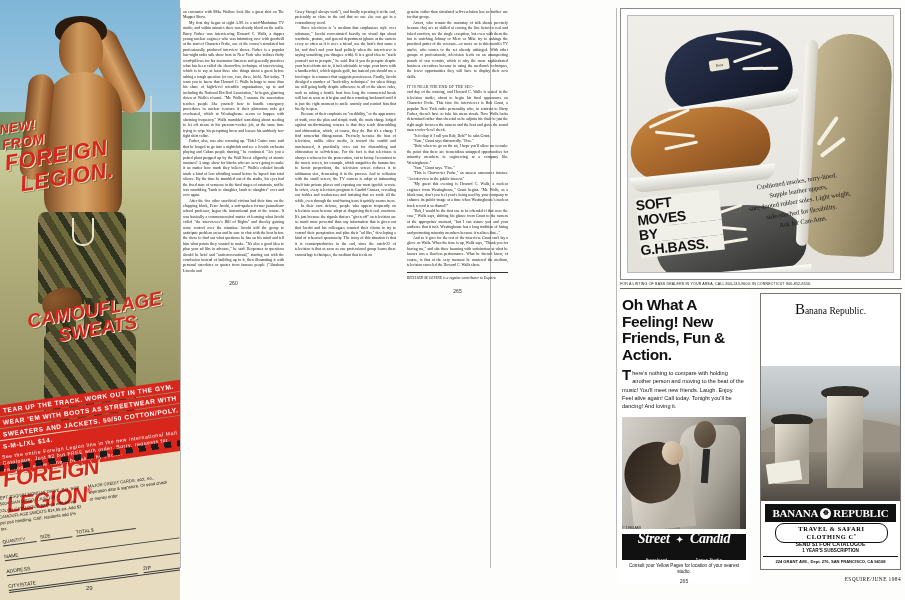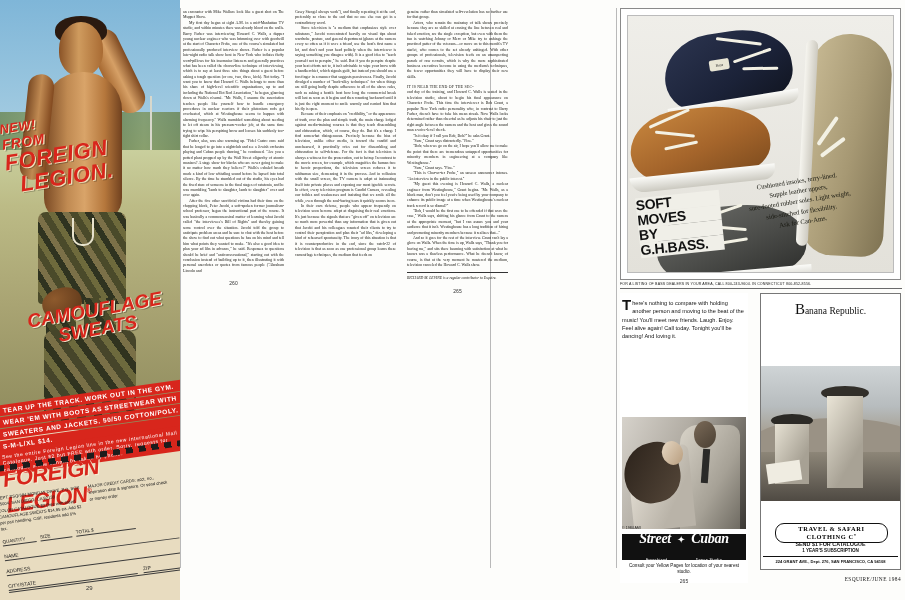--- a/index.html
+++ b/index.html
@@ -371,38 +371,39 @@
         <span>SOFT</span>
         <span>MOVES</span>
         <span>BY</span>
         <span>G.H.BASS.</span>
       </div>
     </div>
   </div>
   <div class="bass-dealers">FOR A LISTING OF BASS DEALERS IN YOUR AREA, CALL 800-243-9604. IN CONNECTICUT 800-852-8556.</div>
 
   <div class="am">
+    <div class="am-head">Oh What A Feeling! New Friends, Fun &amp; Action.</div>
     <div class="am-body">
       <span class="drop">T</span><span>here's nothing to compare with holding another person and moving to the beat of the music! You'll meet new friends. Laugh. Enjoy. Feel alive again! Call today. Tonight you'll be dancing! And loving it.</span>
     </div>
     <div class="am-photo">
       <div class="am-man"></div>
       <div class="am-manhead"></div>
       <div class="am-tie"></div>
       <div class="am-woman"></div>
       <div class="am-hair"></div>
       <div class="am-whead"></div>
     </div>
     <div class="am-copy">© 1984 AMI</div>
     <div class="am-logo">
       <div style="text-align:center;">
         <div>
           <span class="nm">Street</span>
           <span class="star">✦</span>
-          <span class="nm">Cuban</span>
+          <span class="nm">Candid</span>
         </div>
         <div>
           <span class="sub">Franchised</span>
           <span class="sub" style="margin-left:24px;">Dance Studio</span>
         </div>
       </div>
     </div>
     <div class="am-foot">Consult your Yellow Pages for location of your nearest studio.</div>
     <div class="am-pg">265</div>
   </div>
@@ -413,20 +414,25 @@
     </div>
     <div class="br-photo">
       <div class="br-hill"></div>
       <div class="br-ground"></div>
       <div class="br-f2hat"></div>
       <div class="br-f2"></div>
       <div class="br-f1hat"></div>
       <div class="br-f1"></div>
       <div class="br-paper"></div>
     </div>
+    <div class="br-logo">
+      <span>BANANA</span>
+      <span class="globe">☸</span>
+      <span>REPUBLIC</span>
+    </div>
     <div class="br-logo2">
       <div>TRAVEL &amp; SAFARI</div>
       <div>CLOTHING Cº</div>
     </div>
     <div class="br-send">SEND $1 FOR CATALOGUE</div>
     <div class="br-sub">1 YEAR'S SUBSCRIPTION</div>
     <div class="br-addr">224 GRANT AVE., Dept. 276, SAN FRANCISCO, CA 94108</div>
   </div>
 
   <div class="esq">ESQUIRE/JUNE 1984</div>

